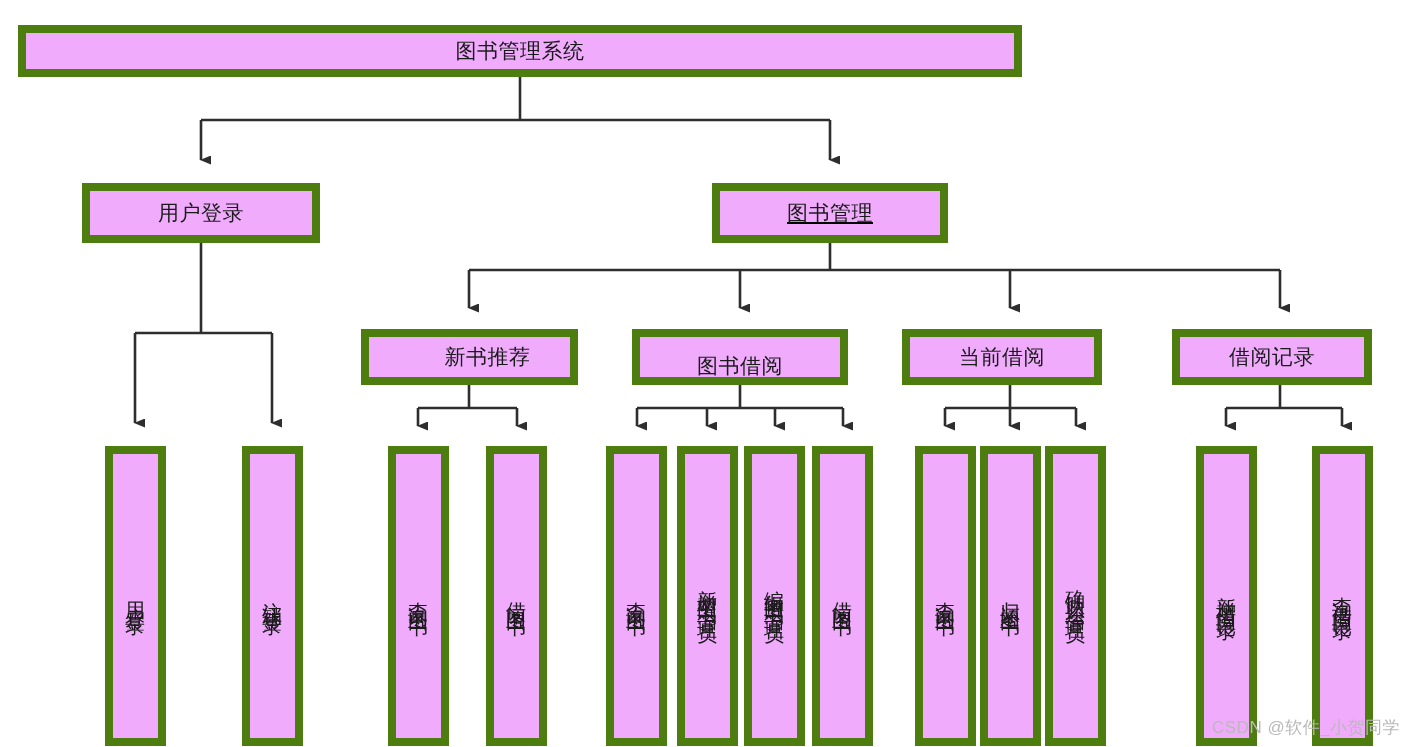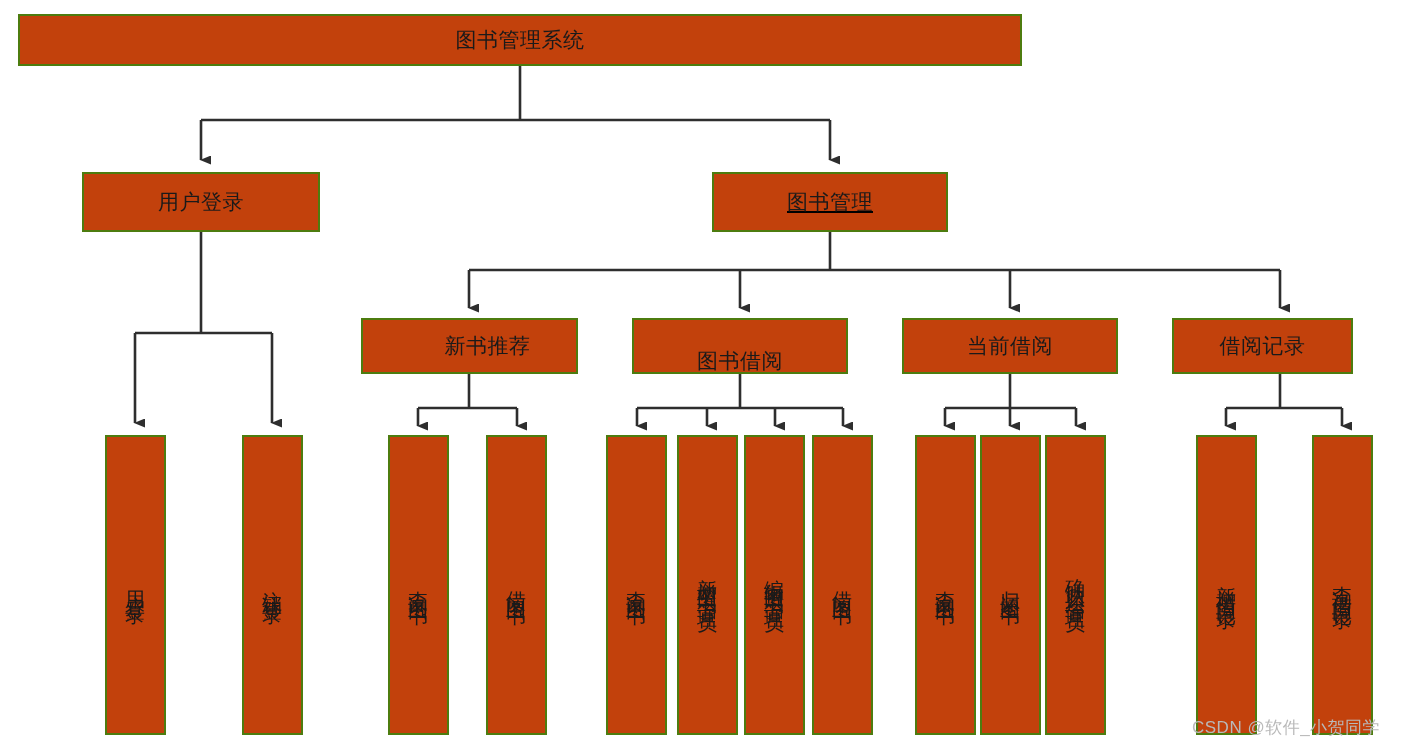--- a/index.html
+++ b/index.html
@@ -20,25 +20,26 @@
   #diagram-svg {
     position: absolute;
     left: 0;
     top: 0;
     width: 1405px;
     height: 747px;
   }
   .node-box {
     position: absolute;
     box-sizing: border-box;
-    background: #c2410c;
-    border: 2px solid #4d7c0f;
+    background: #f0abfc;
+    border: 8px solid #4d7c0f;
     display: flex;
     align-items: center;
     justify-content: center;
+    margin-top: 11px;
   }
   .node-label-h {
     font-size: 21px;
     color: #1a1a1a;
     line-height: 1.1;
     letter-spacing: 0.5px;
     white-space: nowrap;
   }
   .node-label-v {
     font-size: 20px;
@@ -49,20 +50,21 @@
     line-height: 1;
     white-space: nowrap;
   }
   .watermark {
     position: absolute;
     font-size: 17px;
     color: #b9b9b9;
     white-space: nowrap;
     user-select: none;
     letter-spacing: 0.5px;
+    margin-left: 20px;
   }
 </style>
 </head>
 <body>
 
 <div id="canvas">
 
   <svg id="diagram-svg" viewBox="0 0 1405 747" xmlns="http://www.w3.org/2000/svg">
     <defs>
       <marker id="arrowhead" markerWidth="9" markerHeight="11" refX="4.5" refY="10" orient="auto" markerUnits="userSpaceOnUse">
@@ -123,24 +125,24 @@
   <div class="node-box" style="left: 712px; top: 172px; width: 236px; height: 60px; text-decoration: underline;">
     <span class="node-label-h">图书管理</span>
   </div>
 
   <div class="node-box" style="left: 361px; top: 318px; width: 217px; height: 56px; padding-left: 36px;">
     <span class="node-label-h">新书推荐</span>
   </div>
   <div class="node-box" style="left: 632px; top: 318px; width: 216px; height: 56px; align-items: flex-end;">
     <span class="node-label-h">图书借阅</span>
   </div>
-  <div class="node-box" style="left: 902px; top: 318px; width: 216px; height: 56px;">
+  <div class="node-box" style="left: 902px; top: 318px; width: 200px; height: 56px;">
     <span class="node-label-h">当前借阅</span>
   </div>
-  <div class="node-box" style="left: 1172px; top: 318px; width: 181px; height: 56px;">
+  <div class="node-box" style="left: 1172px; top: 318px; width: 200px; height: 56px;">
     <span class="node-label-h">借阅记录</span>
   </div>
 
   <div class="node-box" style="left: 105px; top: 435px; width: 61px; height: 300px;">
     <span class="node-label-v">用户登录</span>
   </div>
   <div class="node-box" style="left: 242px; top: 435px; width: 61px; height: 300px;">
     <span class="node-label-v">注销登录</span>
   </div>
   <div class="node-box" style="left: 388px; top: 435px; width: 61px; height: 300px;">

